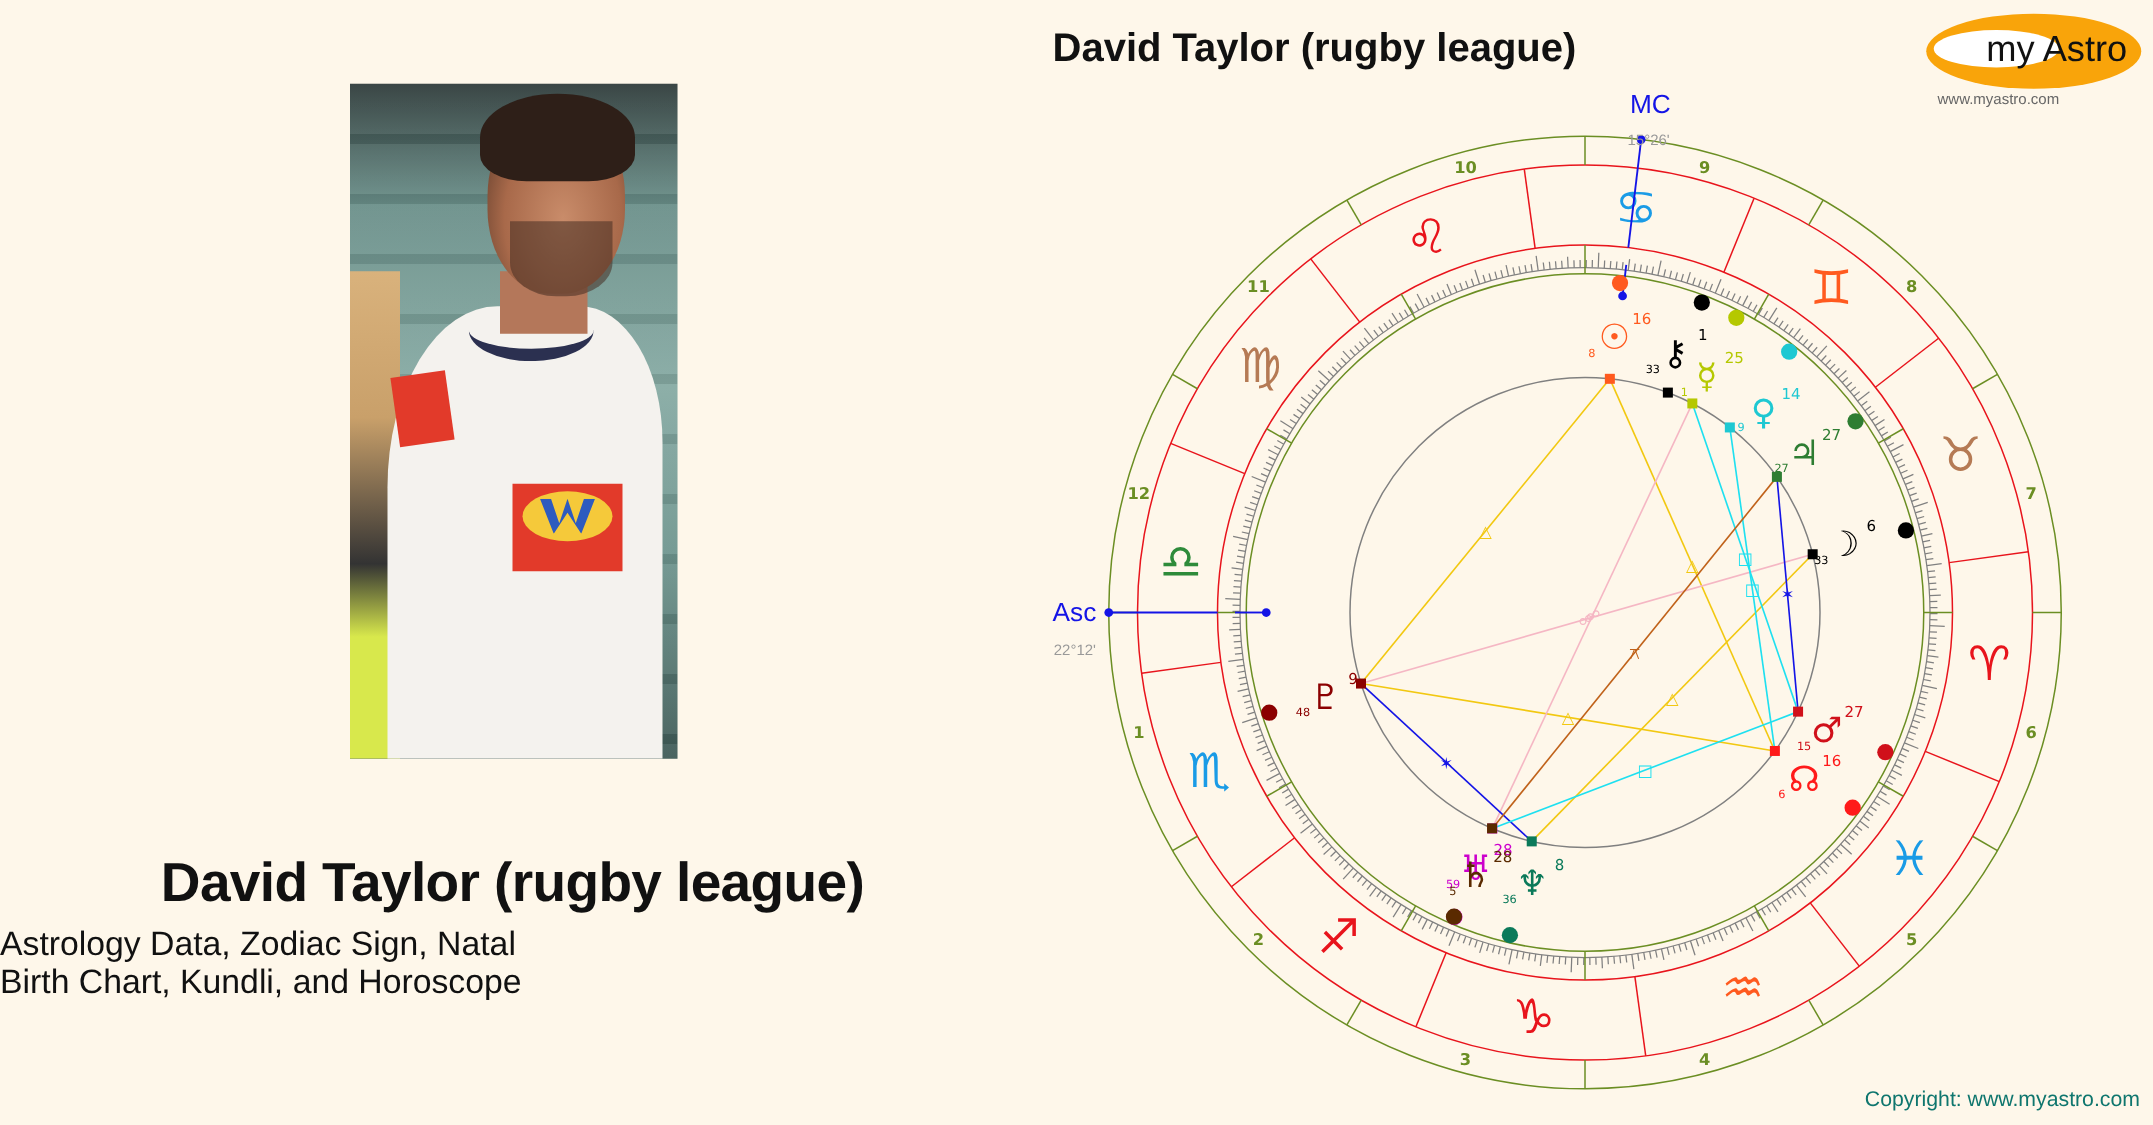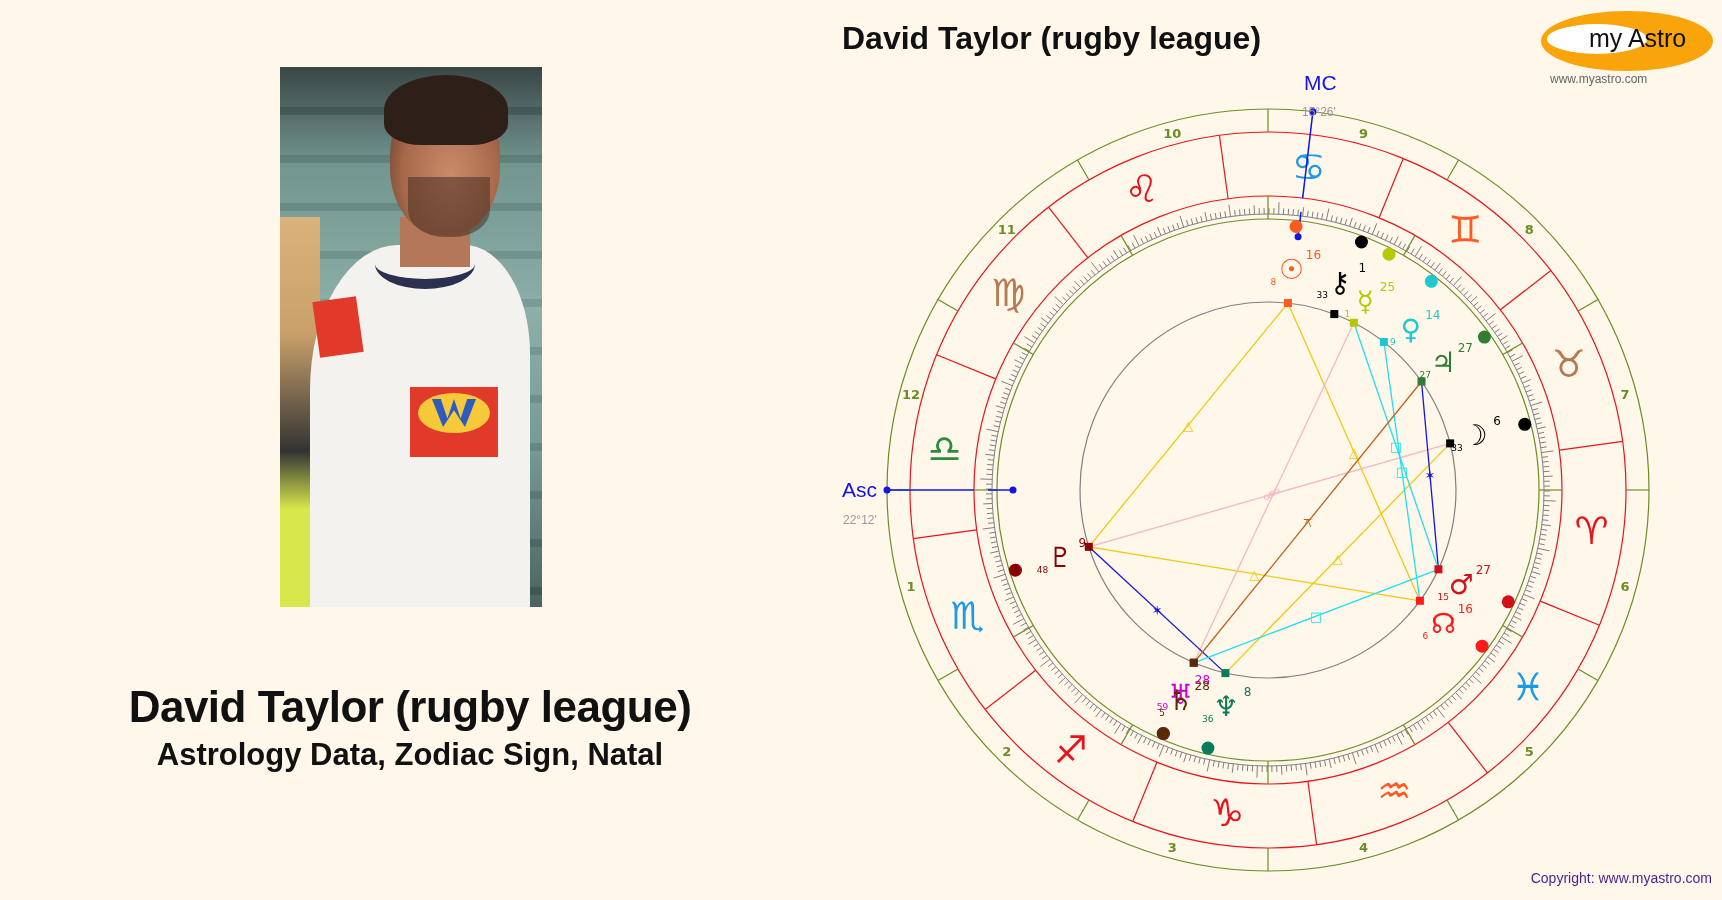--- a/index.html
+++ b/index.html
@@ -22,29 +22,29 @@
   .photo .neck { position:absolute; left:120px; top:150px; width:70px; height:50px; background:#b4775a; }
   .photo .shirt { position:absolute; left:30px; top:178px; width:220px; height:362px; background:#f4f2ee; border-radius:40% 30% 0 0; }
   .photo .collar { position:absolute; left:95px; top:172px; width:100px; height:40px; border-bottom:10px solid #2b3050; border-radius:0 0 50% 50%; }
   .photo .sponsor { position:absolute; left:130px; top:320px; width:88px; height:70px; background:#e23a2a; }
   .photo .sponsor::before { content:""; position:absolute; left:8px; top:6px; width:72px; height:40px; border-radius:50%; background:#f5c93a; }
   .photo .sponsor::after { content:""; position:absolute; left:22px; top:12px; width:44px; height:28px; background:#2e5bbf; clip-path:polygon(0 0,20% 0,35% 70%,50% 0,65% 70%,80% 0,100% 0,75% 100%,50% 40%,25% 100%); }
   .photo .sleeve-logo { position:absolute; left:36px; top:232px; width:44px; height:56px; background:#e23a2a; transform:rotate(-8deg); }
   .photo .side-person { position:absolute; left:0; top:150px; width:40px; height:390px; background:linear-gradient(180deg,#d9b27c 0%,#c9a06a 30%,#333 60%,#d8e84c 75%,#d8e84c 100%); }
 
   .left-title { position:absolute; left:0; top:682px; width:820px; text-align:center; color:#111; font-weight:bold; font-size:44px; letter-spacing:-0.5px; }
-  .left-sub { position:absolute; left:0; top:740px; width:820px; text-align:center; color:#111; font-weight:bold; font-size:31px; line-height:30px; }
+  .left-sub { position:absolute; left:0; top:740px; width:820px; text-align:left; color:#111; font-weight:normal; font-size:27px; line-height:30px; }
 
   .chart-title { position:absolute; left:842px; top:20px; font-size:32px; font-weight:bold; color:#111; white-space:nowrap; }
   .logo { position:absolute; left:1541px; top:11px; width:172px; height:60px; }
   .logo .outer { position:absolute; inset:0; border-radius:50%; background:#f9a40a; }
   .logo .inner { position:absolute; left:6px; top:13px; width:100px; height:30px; border-radius:50%; background:#fff; }
-  .logo .text { position:absolute; left:48px; top:13px; font-size:25px; color:#111; white-space:nowrap; }
+  .logo .text { position:absolute; left:48px; top:13px; font-size:29px; color:#111; white-space:nowrap; }
   .site { position:absolute; left:1550px; top:72px; font-size:12px; color:#666; white-space:nowrap; }
-  .copyright { position:absolute; right:10px; top:870px; font-size:14px; color:#4c1d95; white-space:nowrap; }
+  .copyright { position:absolute; right:10px; top:870px; font-size:17px; color:#0f766e; white-space:nowrap; }
   svg.wheel { position:absolute; left:0; top:0; }
 </style>
 </head>
 <body>
 
 <div class="photo" title="Photo of David Taylor in a white rugby league jersey">
   <div class="seats"></div>
   <div class="side-person"></div>
   <div class="shirt"></div>
   <div class="collar"></div>
@@ -52,20 +52,21 @@
   <div class="sponsor"></div>
   <div class="neck"></div>
   <div class="head"></div>
   <div class="hair"></div>
   <div class="beard"></div>
 </div>
 
 <div class="left-title">David Taylor (rugby league)</div>
 <div class="left-sub">
   <div>Astrology Data, Zodiac Sign, Natal</div>
+  <div>Birth Chart, Kundli, and Horoscope</div>
 </div>
 
 <div class="chart-title">David Taylor (rugby league)</div>
 
 <div class="logo">
   <div class="outer"></div>
   <div class="inner"></div>
   <div class="text">my Astro</div>
 </div>
 <div class="site">www.myastro.com</div>

